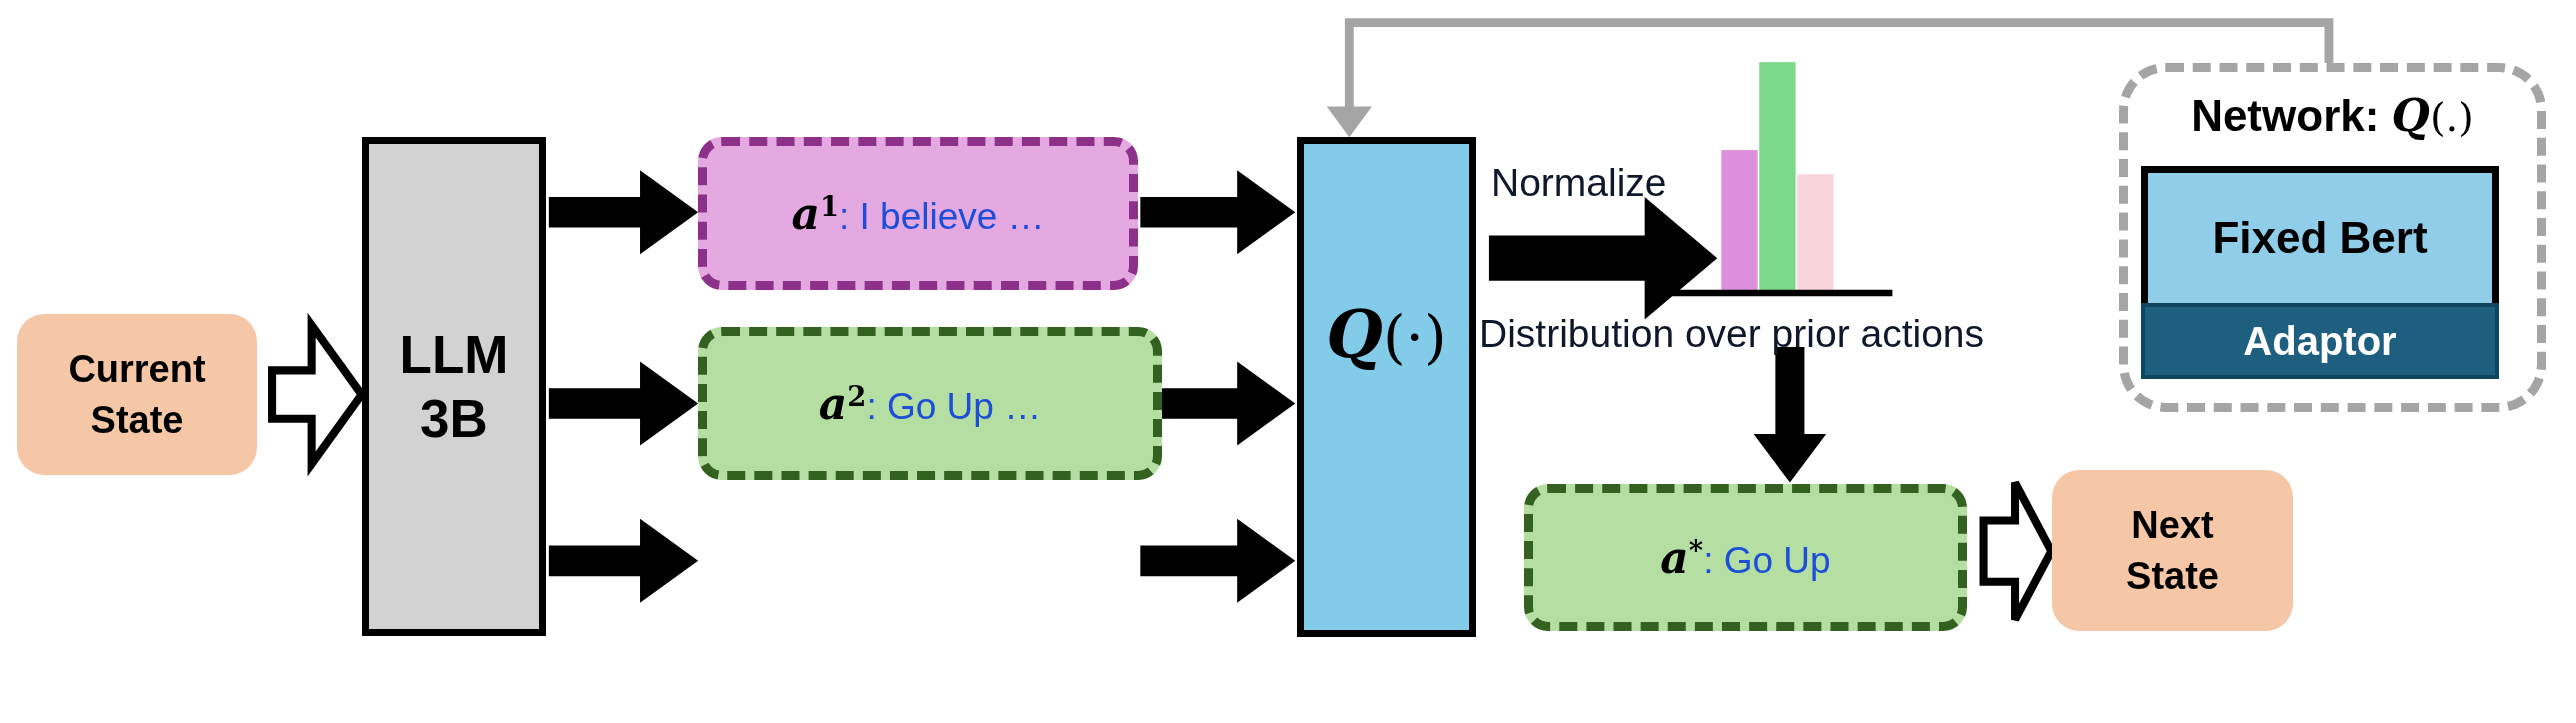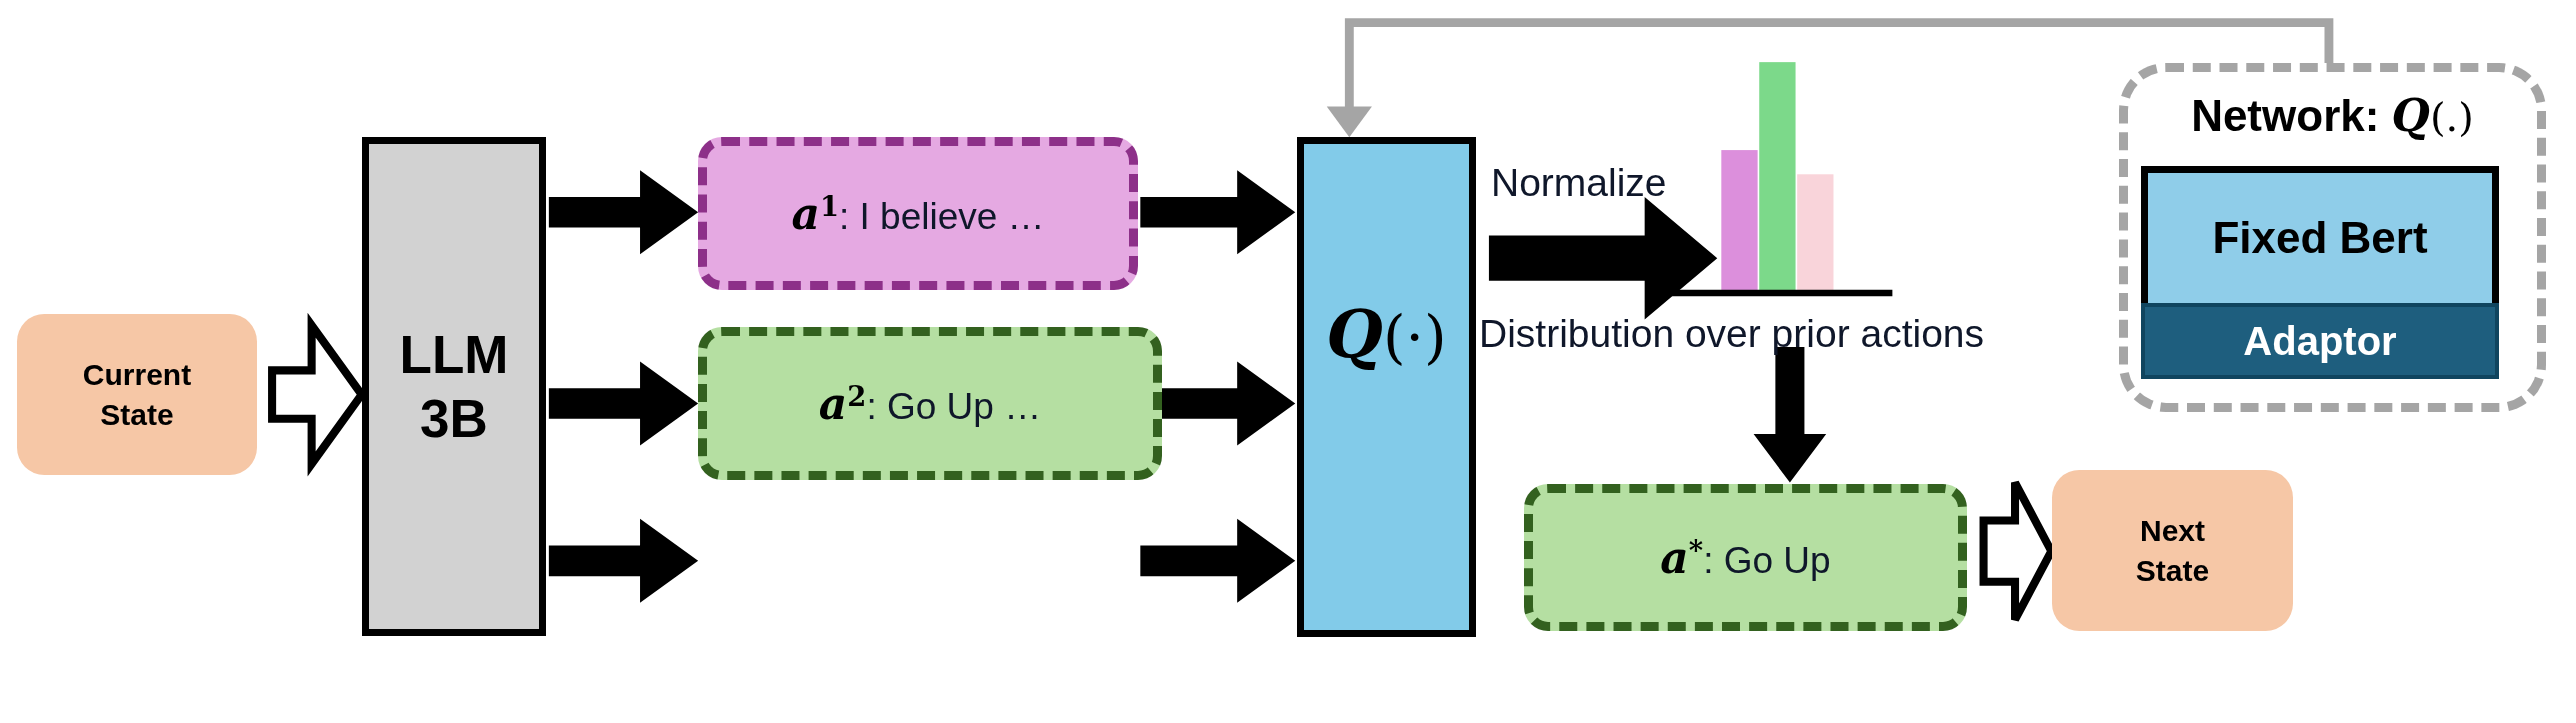--- a/index.html
+++ b/index.html
@@ -2,32 +2,32 @@
 <html style="--state-fill: #f6c7a6; --llm-fill: #d2d2d2; --action1-fill: #e5a9e2; --action1-border: #8d3089; --action2-fill: #b5dfa2; --action2-border: #33611f; --action3-fill: #fbdcdb; --action3-border: #c21717; --q-fill: #82cbe9; --bert-fill: #8fcde9; --adaptor-fill: #1e5e7e; --adaptor-text: #ffffff; --gray: #a5a5a5; --arrow-black: #000000;font-size:13px"><head>
 <meta charset="utf-8">
 <style>
   html,body{margin:0;padding:0;background:#ffffff;}
   #canvas{position:relative;width:2576px;height:723px;background:#ffffff;overflow:hidden;
           font-family:"Liberation Sans", sans-serif;color:#000;}
   #overlay{position:absolute;left:0;top:0;z-index:1;pointer-events:none;}
   .box{position:absolute;box-sizing:border-box;display:flex;align-items:center;justify-content:center;z-index:2;}
   .label{position:absolute;z-index:3;white-space:nowrap;}
   .state{background:var(--state-fill,#f6c7a6);border-radius:27.4px;flex-direction:column;
-         font-weight:bold;font-size:30px;line-height:1.32;text-align:center;}
+         font-weight:bold;font-size:38px;line-height:1.32;text-align:center;}
   .llm{background:var(--llm-fill,#d2d2d2);border:7.3px solid #000;flex-direction:column;
        font-weight:bold;font-size:53px;line-height:1.2;text-align:center;}
   .qbox{background:var(--q-fill,#82cbe9);border:7.3px solid #000;align-items:flex-start;padding-top:152px;}
   .qtext{font-family:"DejaVu Serif", serif;font-size:65px;}
   .qletter{font-weight:bold;font-style:italic;}
   .qargs{font-weight:normal;font-size:58px;}
   .action{border-radius:24px;border-style:dashed;border-width:9px;font-size:37px;}
   .action .msym{font-family:"DejaVu Serif", serif;font-weight:bold;font-style:italic;font-size:44px;}
   .action sup{font-family:"DejaVu Serif", serif;font-weight:bold;font-style:normal;font-size:27.4px;
               vertical-align:super;line-height:0;}
-  .action .desc{color:#0f172a;text-align:center;}
+  .action .desc{color:#1d4ed8;text-align:center;}
   .a1{background:var(--action1-fill,#e5a9e2);border-color:var(--action1-border,#8d3089);}
   .a2{background:var(--action2-fill,#b5dfa2);border-color:var(--action2-border,#33611f);}
   .a3{background:var(--action3-fill,#fbdcdb);border-color:var(--action3-border,#c21717);}
   .plain{font-size:39px;color:#0f172a;}
   .netbox{border:9px dashed var(--gray,#a5a5a5);border-radius:47px;background:#fff;}
   .nettitle{font-weight:bold;font-size:44px;text-align:center;}
   .nettitle .mathq{font-family:"DejaVu Serif", serif;font-style:italic;}
   .nettitle .margs{font-family:"DejaVu Serif", serif;font-weight:normal;font-size:40px;}
   .bert{background:var(--bert-fill,#8fcde9);border:7.3px solid #000;font-weight:bold;font-size:44px;}
   .adaptor{background:var(--adaptor-fill,#1e5e7e);border:4px solid #10455f;font-weight:bold;font-size:40px;

